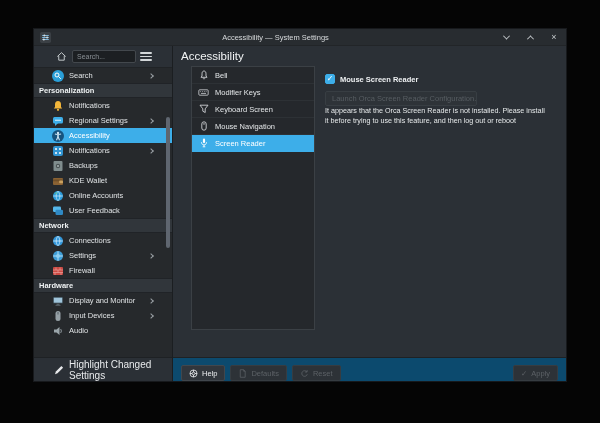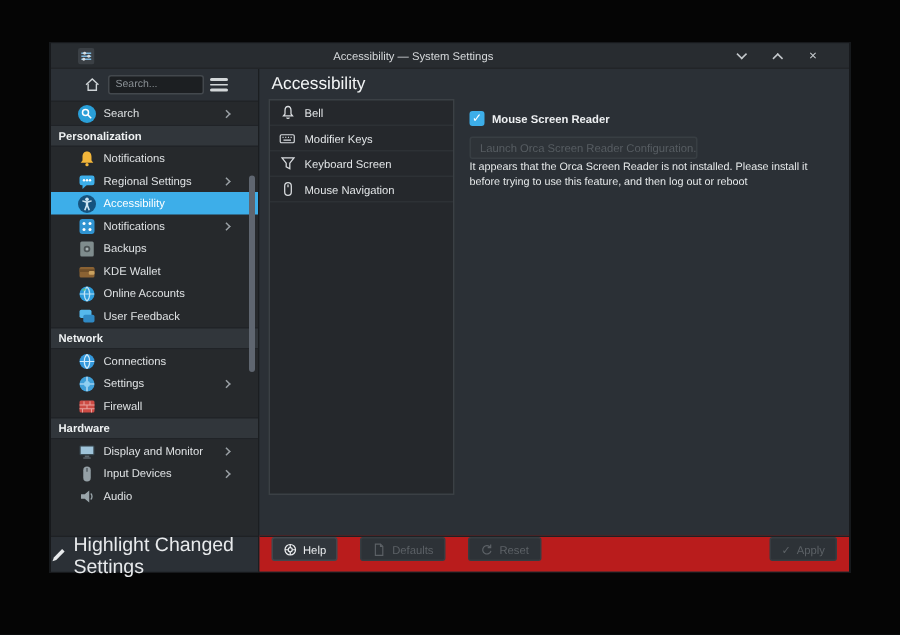--- a/index.html
+++ b/index.html
@@ -5,21 +5,21 @@
   * { margin:0; padding:0; box-sizing:border-box; }
   html,body { width:600px; height:423px; background:#050505; overflow:hidden;
     font-family:"Liberation Sans","DejaVu Sans",sans-serif; }
   .screen { position:relative; width:600px; height:423px; background:#050505; }
 
   .window { position:absolute; left:33px; top:28px; width:534px; height:354px;
     background:#2b3036; border:1px solid #17191c; display:flex; flex-direction:column; }
 
   
   .titlebar { height:17px; background:#282c30; border-bottom:1px solid #222528;
-    display:flex; align-items:center; padding:0 18px; flex:0 0 auto; }
+    display:flex; align-items:center; padding:0 6px; flex:0 0 auto; }
   .titlebar .app-icon { width:11px; height:11px; flex:0 0 auto; }
   .titlebar .title { flex:1; text-align:center; font-size:7.5px; color:#d7dadc; }
   .win-controls { display:flex; align-items:center; gap:12px; }
   .wc { width:12px; height:12px; display:flex; align-items:center; justify-content:center; cursor:default; }
   .chev { width:5px; height:5px; border-right:1.3px solid #c4c8cb; border-bottom:1.3px solid #c4c8cb; }
   .chev.down { transform:rotate(45deg) translate(-1px,-1px); }
   .chev.up   { transform:rotate(-135deg) translate(-1px,-1px); }
   .close-x { font-size:9px; color:#c4c8cb; line-height:1; }
 
   .body { flex:1; display:flex; min-height:0; }
@@ -45,50 +45,50 @@
     font-weight:bold; color:#eef1f2; background:#31363b;
     border-top:1px solid #202327; border-bottom:1px solid #202327; }
   .cicon { width:13px; height:13px; flex:0 0 auto; display:flex; align-items:center; justify-content:center; }
   .rchev { width:4px; height:4px; border-right:1.2px solid #9aa0a5; border-bottom:1.2px solid #9aa0a5;
     transform:rotate(-45deg); margin-left:auto; margin-right:2px; flex:0 0 auto; }
   .scroll-thumb { position:absolute; right:2px; top:49px; width:4px; height:131px;
     background:#5f6670; border-radius:2px; }
 
   .sidebar-footer { height:24px; flex:0 0 auto; background:#2b3036; border-top:1px solid #1e2124;
     display:flex; align-items:center; justify-content:center; gap:5px;
-    font-size:13px; color:#e8eaec; }
+    font-size:10px; color:#e8eaec;padding-left:20px; }
   .sidebar-footer .cicon { width:10px; height:10px; color:#e8eaec; }
 
   
   .content { flex:1; display:flex; flex-direction:column; min-width:0; background:#2b3036; }
   .content-header { height:20px; flex:0 0 auto; display:flex; align-items:center;
     padding:0 8px; font-size:11.5px; font-weight:500; color:#f2f4f5; }
   .content-main { flex:1; display:flex; padding:0 6px; min-height:0; }
 
   .sub-list { width:124px; flex:0 0 auto; height:264px; background:#25282c;
-    border:1px solid #3b4045; display:flex; flex-direction:column; }
+    border:1px solid #3b4045; display:flex; flex-direction:column;margin-left:12px; }
   .crow { height:17px; display:flex; align-items:center; gap:6px; padding:0 6px;
     font-size:7.5px; color:#e3e6e8; border-bottom:1px solid #2d3135; }
   .crow .cicon { width:11px; height:11px; color:#d9dcdf; }
   .crow.selected { background:#3daee9; color:#ffffff; border-bottom-color:#3daee9; }
   .crow.selected .cicon { color:#ffffff; }
 
   .detail { flex:1; padding:8px 10px 0 10px; min-width:0; }
   .check-row { display:flex; align-items:center; gap:5px; font-size:7.5px;
     font-weight:bold; color:#eef0f2; }
   .checkbox { width:10px; height:10px; background:#3daee9; border:1px solid #3daee9;
     border-radius:2px; color:#ffffff; font-size:8px; line-height:1;
     display:flex; align-items:center; justify-content:center; }
   .launch-btn { margin-top:7px; height:15px; width:152px; background:#2e3338;
     border:1px solid #383e43; border-radius:2px; color:#575d62; font-size:7.5px;
     display:flex; align-items:center; padding:0 6px; white-space:nowrap; overflow:hidden; }
   .message { max-width:256px; font-size:7.2px; line-height:1.45; color:#e6e9ea; }
 
-  .bottom-bar { height:24px; flex:0 0 auto; background:#b91c1c; border-top:1px solid #1e2124;
-    display:flex; align-items:flex-start; gap:15px; padding:0 8px; }
+  .bottom-bar { height:24px; flex:0 0 auto; background:#0c4a6e; border-top:1px solid #1e2124;
+    display:flex; align-items:flex-end; gap:5px; padding:0 8px; }
   .btn { height:16px; padding:0 7px; display:flex; align-items:center; gap:4px;
     background:#31363c; border:1px solid #41474d; border-radius:2px;
     font-size:7.5px; color:#eceef0; white-space:nowrap; }
   .btn .cicon { width:9px; height:9px; color:inherit; }
   .btn.disabled { background:#2d3237; border-color:#363c41; color:#5c6166; }
   .btn.apply { margin-left:auto; }
   svg { display:block; }
 </style>
 </head>
 <body>
@@ -374,20 +374,29 @@
             <div class="crow">
               <span class="cicon">
                 <svg viewBox="0 0 10 10" width="10" height="10">
                     <rect x="2.8" y="0.8" width="4.4" height="8.4" rx="2.2" fill="none" stroke="currentColor" stroke-width="0.85"></rect>
                     <line x1="5" y1="2" x2="5" y2="3.8" stroke="currentColor" stroke-width="0.85"></line>
                   </svg>
               </span>
               <span>Mouse Navigation</span>
             </div>
 
+            <div class="crow selected">
+              <span class="cicon">
+                <svg viewBox="0 0 10 10" width="10" height="10">
+                    <rect x="3.9" y="0.6" width="2.2" height="4.6" rx="1.1" fill="currentColor"></rect>
+                    <path d="M2.5 4.2 C2.5 6 3.6 6.9 5 6.9 C6.4 6.9 7.5 6 7.5 4.2 M5 6.9 V8.8 M3.7 8.8 H6.3" stroke="currentColor" stroke-width="0.85" fill="none"></path>
+                  </svg>
+              </span>
+              <span>Screen Reader</span>
+            </div>
           </div>
 
           <div class="detail">
             <div class="check-row">
               <span class="checkbox">
                 <span>✓</span>
               </span>
               <span>Mouse Screen Reader</span>
             </div>
 

